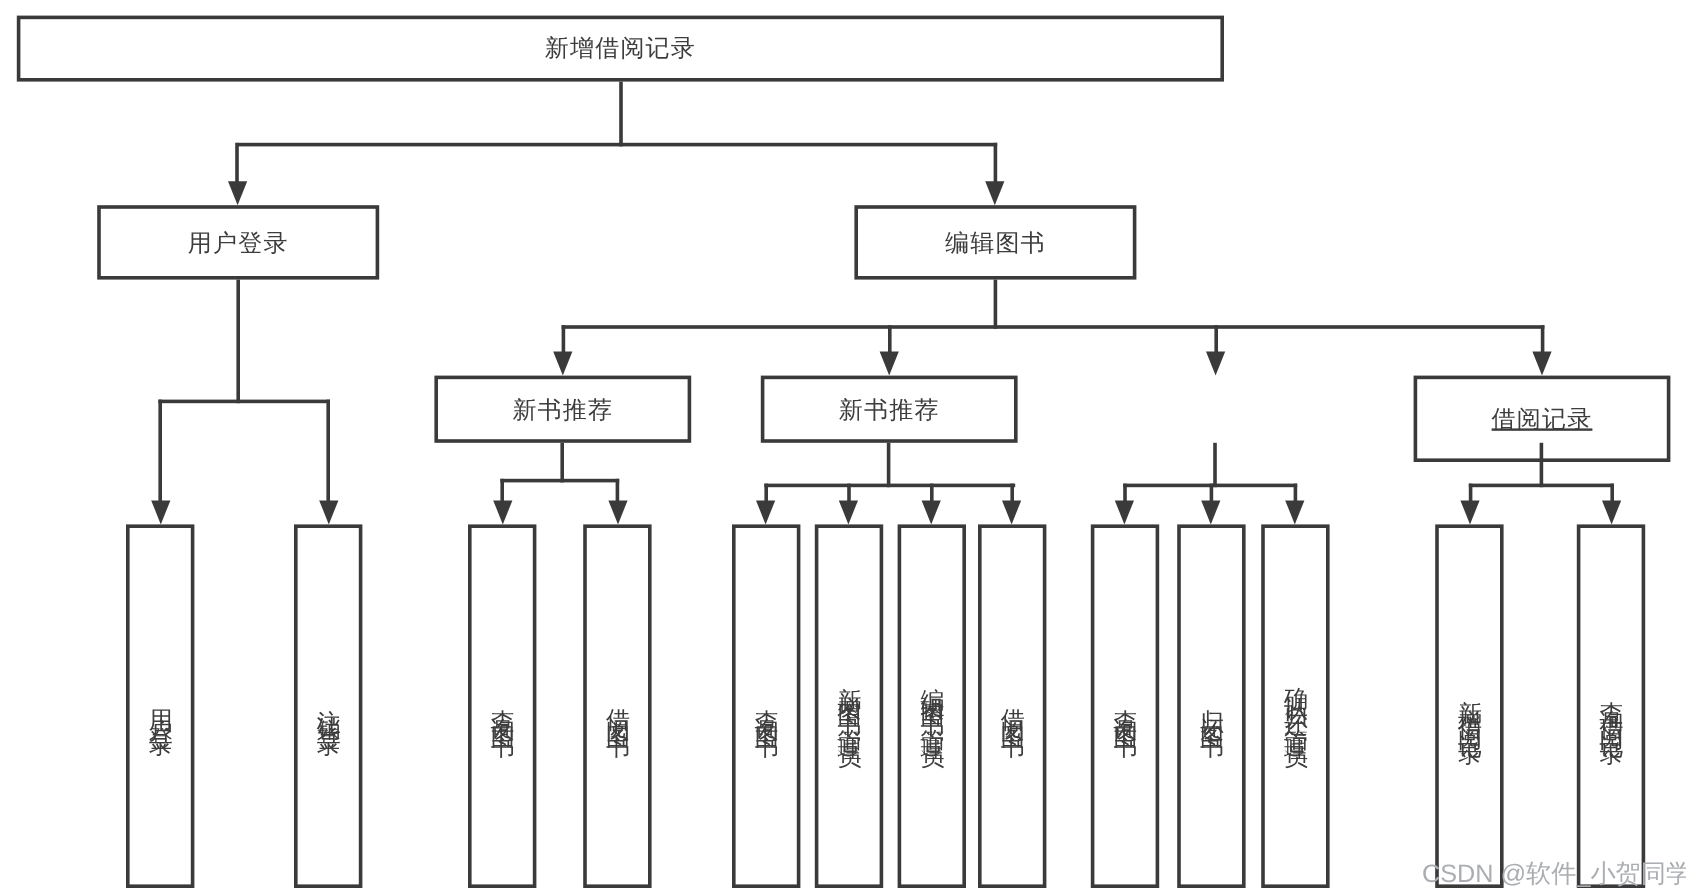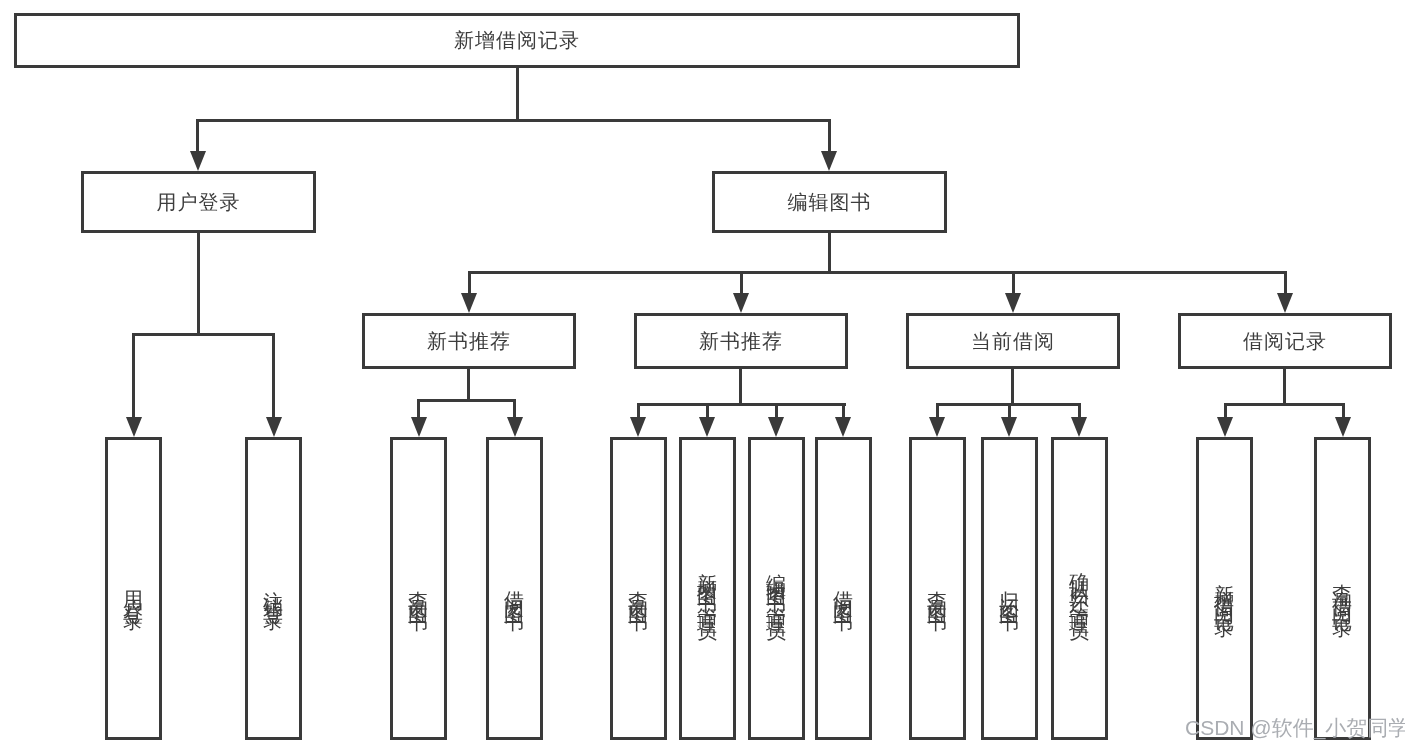--- a/index.html
+++ b/index.html
@@ -82,24 +82,21 @@
   <div class="arrow" style="left:1005px;top:293px;"></div>
   <div class="vl" style="left:1284px;top:271px;height:24px;"></div>
   <div class="arrow" style="left:1277px;top:293px;"></div>
 
   <div class="box" style="left:362px;top:313px;width:214px;height:56px;">
     <span>新书推荐</span>
   </div>
   <div class="box" style="left:634px;top:313px;width:214px;height:56px;">
     <span>新书推荐</span>
   </div>
-  <div class="box" style="left:906px;top:313px;width:214px;height:56px;">
-    <span>当前借阅</span>
-  </div>
-  <div class="box" style="left:1178px;top:313px;width:214px;height:56px;">
+  <div class="box" style="left:1178px;top:313px;width:214px;height:72px;text-decoration:underline;">
     <span>借阅记录</span>
   </div>
 
   <div class="vl" style="left:467px;top:369px;height:33px;"></div>
   <div class="hl" style="left:417px;top:399px;width:99px;"></div>
   <div class="vl" style="left:417px;top:399px;height:22px;"></div>
   <div class="arrow" style="left:411px;top:417px;"></div>
   <div class="vl" style="left:513px;top:399px;height:22px;"></div>
   <div class="arrow" style="left:507px;top:417px;"></div>
 

